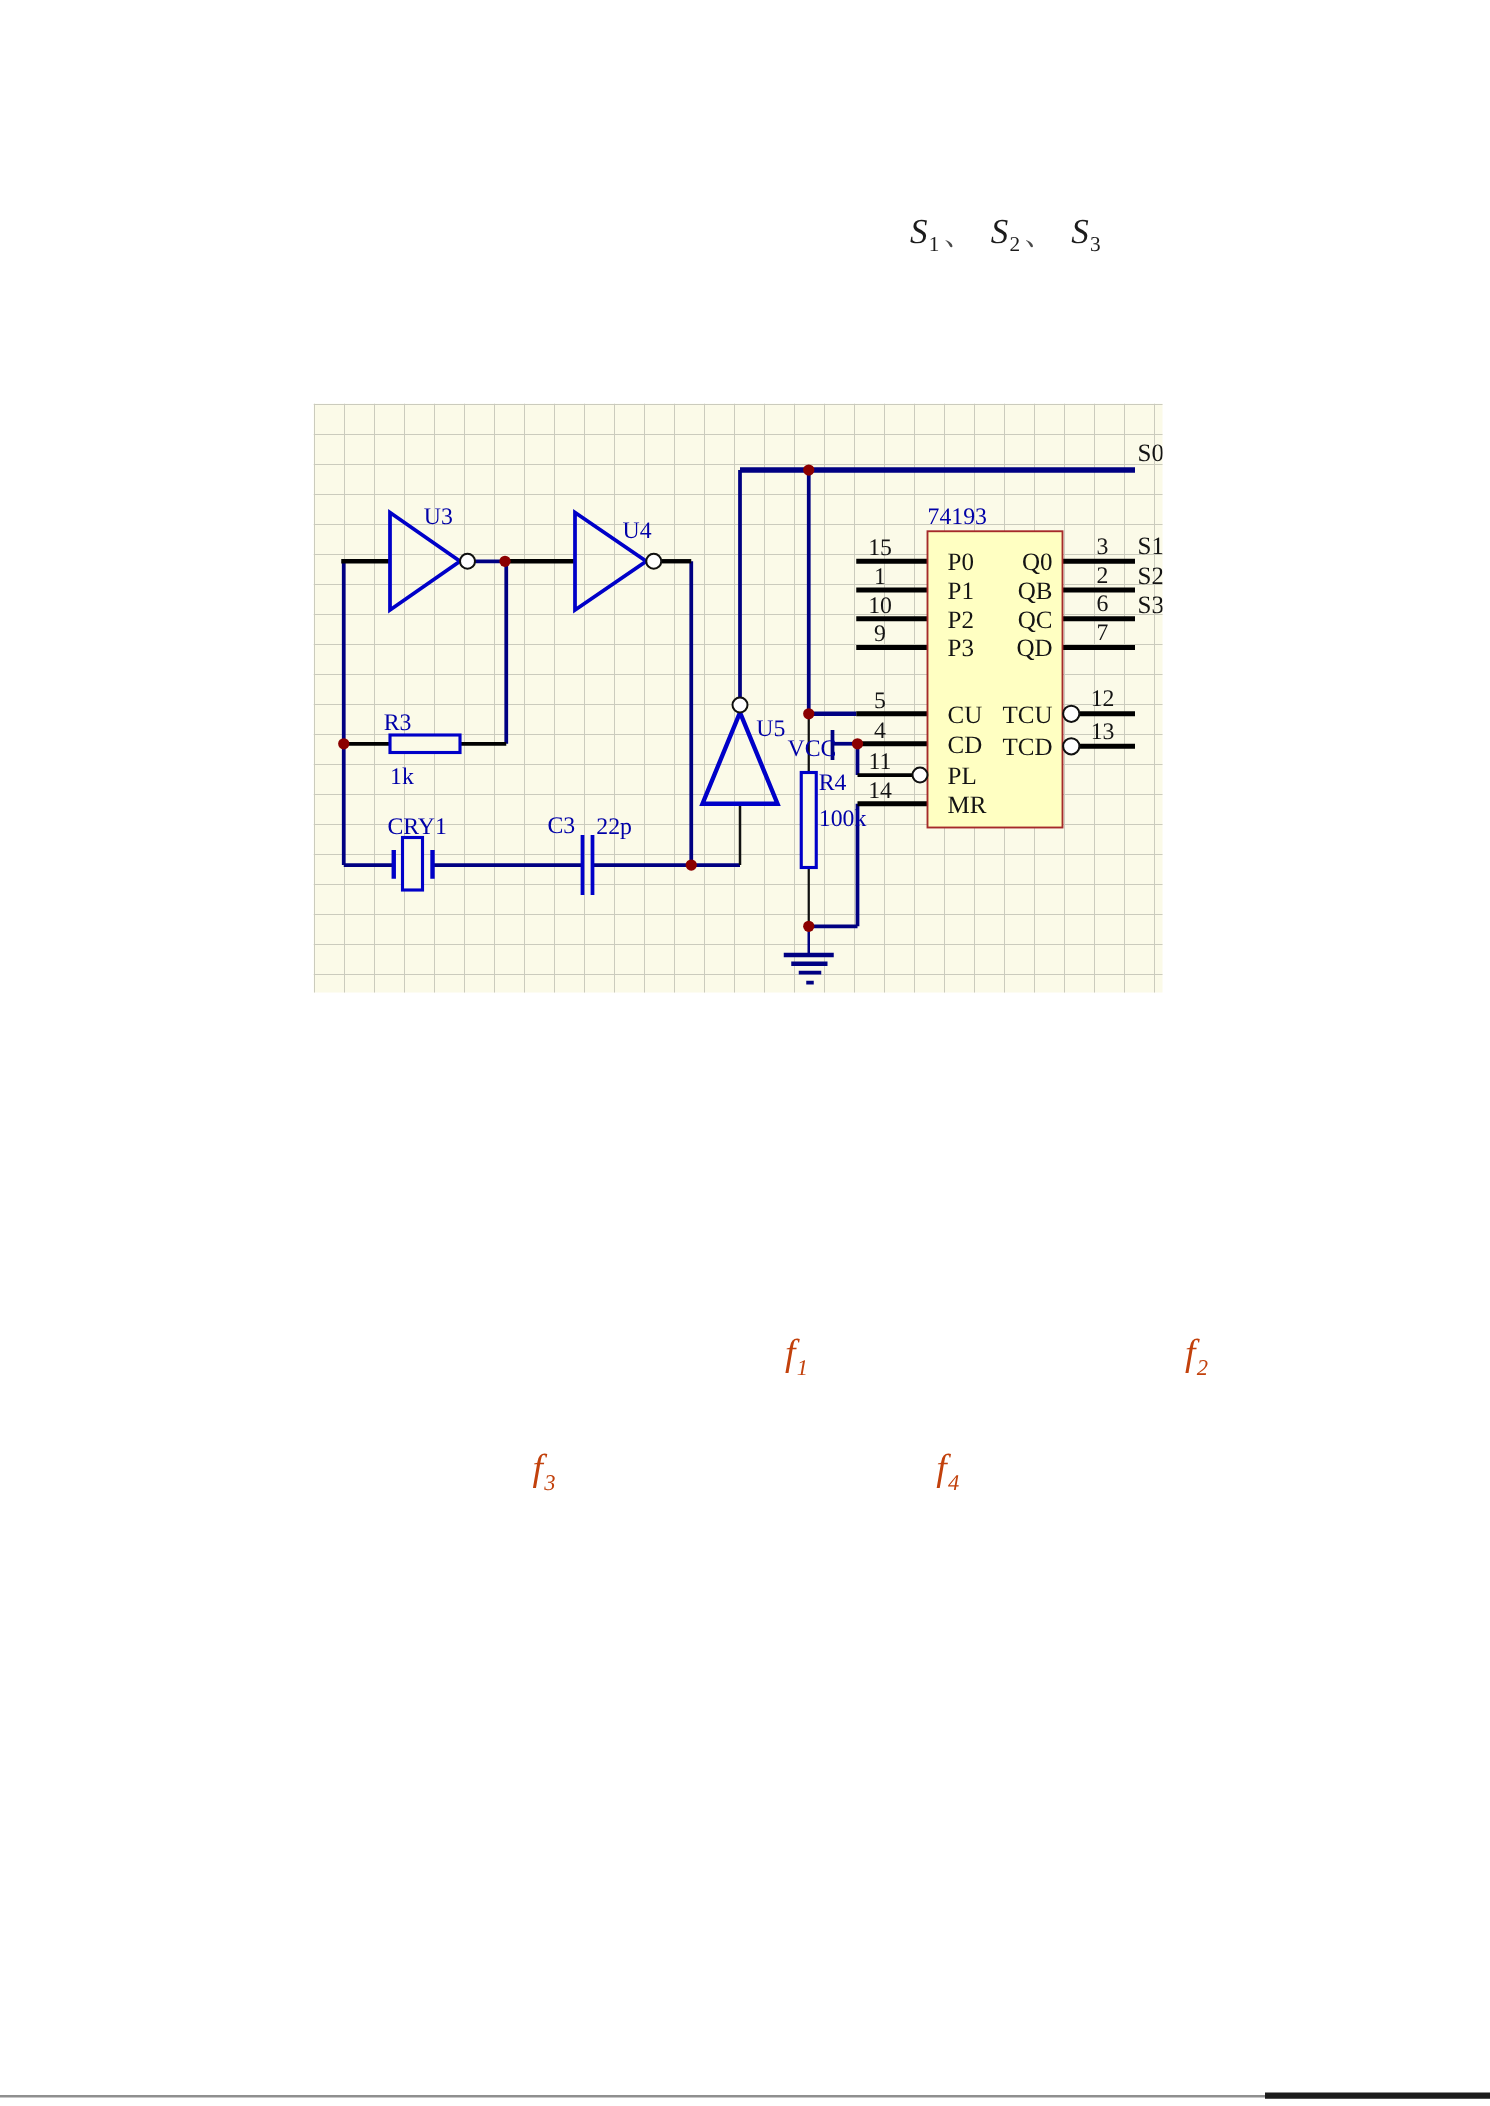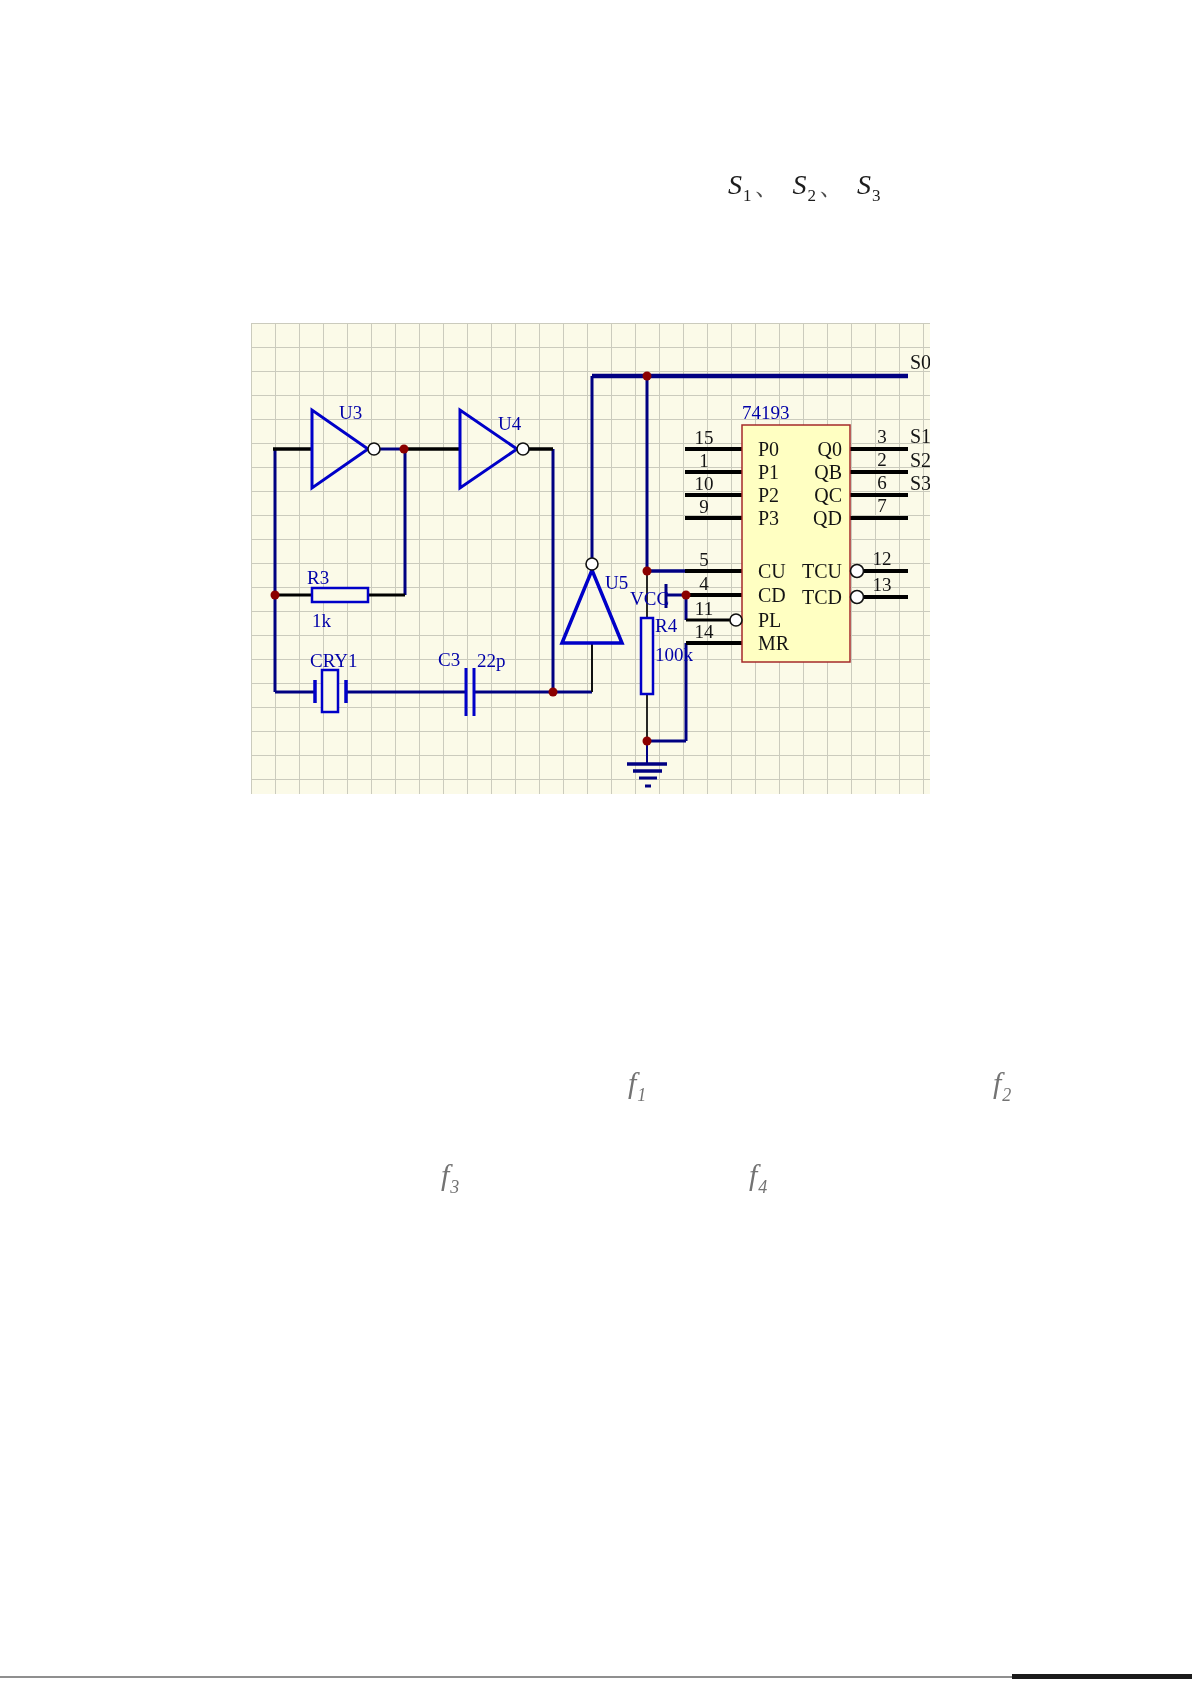--- a/index.html
+++ b/index.html
@@ -4,21 +4,21 @@
 <style>
   html,body{margin:0;padding:0;background:#fff;}
   .page-root{position:relative;width:1192px;height:1685px;background:#ffffff;overflow:hidden;
              font-family:"Liberation Serif",serif;}
   
   .formula-row{position:absolute;left:728px;top:166px;font-size:28px;color:#1c1c1c;white-space:nowrap;}
   .mvar{font-style:italic;font-family:"Liberation Serif",serif;}
   .msub{font-size:17px;position:relative;top:7px;left:1px;}
   .msep{font-style:normal;color:#4a4a4a;margin:0 11px 0 3px;}
   
-  .fmath{position:absolute;font-size:30px;font-style:italic;color:#737373;font-family:"Liberation Serif",serif;}
+  .fmath{position:absolute;font-size:30px;font-style:italic;color:#c2410c;font-family:"Liberation Serif",serif;}
   .fmath .msub{font-size:18px;top:8px;}
   
   .schematic{position:absolute;left:251px;top:323px;width:679px;height:471px;
      background-color:#fbfae8;
      background-image:
        repeating-linear-gradient(to right,#cbcbbd 0 1px,transparent 1px 24px),
        repeating-linear-gradient(to bottom,#cbcbbd 0 1px,transparent 1px 24px);}
   .schematic svg{position:absolute;left:0;top:0;}
   svg text{font-family:"Liberation Serif",serif;}
   .pin-name{font-size:20px;fill:#141414;}
@@ -200,20 +200,20 @@
       <g>
         <text x="659" y="46" class="sig-label">S0</text>
         <text x="659" y="120" class="sig-label">S1</text>
         <text x="659" y="144" class="sig-label">S2</text>
         <text x="659" y="167" class="sig-label">S3</text>
       </g>
     </svg>
   </div>
 
   <div class="fmath" style="left:628px;top:1066px;"><span>f</span><span class="msub">1</span></div>
-  <div class="fmath" style="left:948px;top:1066px;margin-left:45px;"><span>f</span><span class="msub">2</span></div>
-  <div class="fmath" style="left:441px;top:1158px;text-align:center;"><span>f</span><span class="msub">3</span></div>
+  <div class="fmath" style="left:948px;top:1066px;"><span>f</span><span class="msub">2</span></div>
+  <div class="fmath" style="left:426px;top:1158px;text-align:center;"><span>f</span><span class="msub">3</span></div>
   <div class="fmath" style="left:749px;top:1158px;text-align:center;"><span>f</span><span class="msub">4</span></div>
 
   <div class="bottom-rule-left"></div>
   <div class="bottom-rule-right"></div>
 
 </div>
 
 </body></html>

